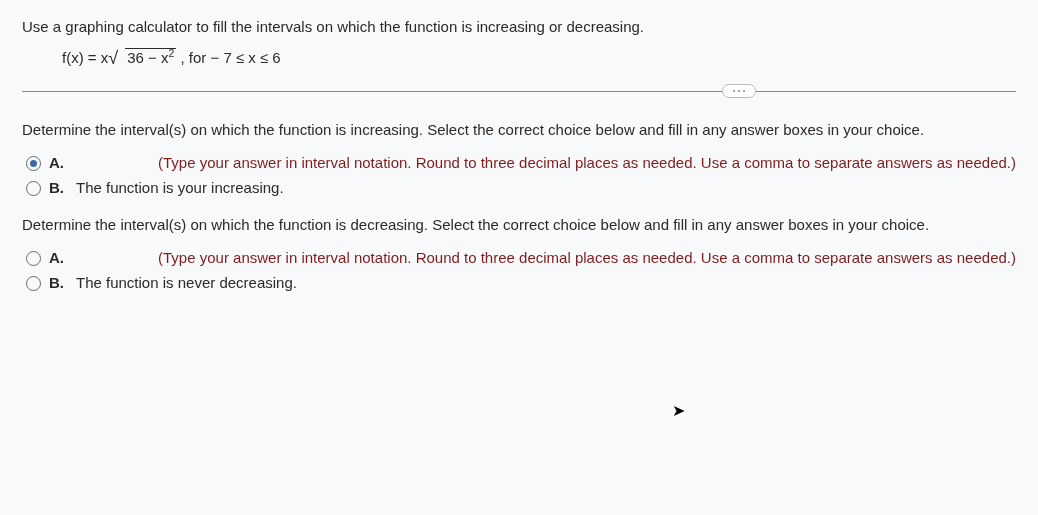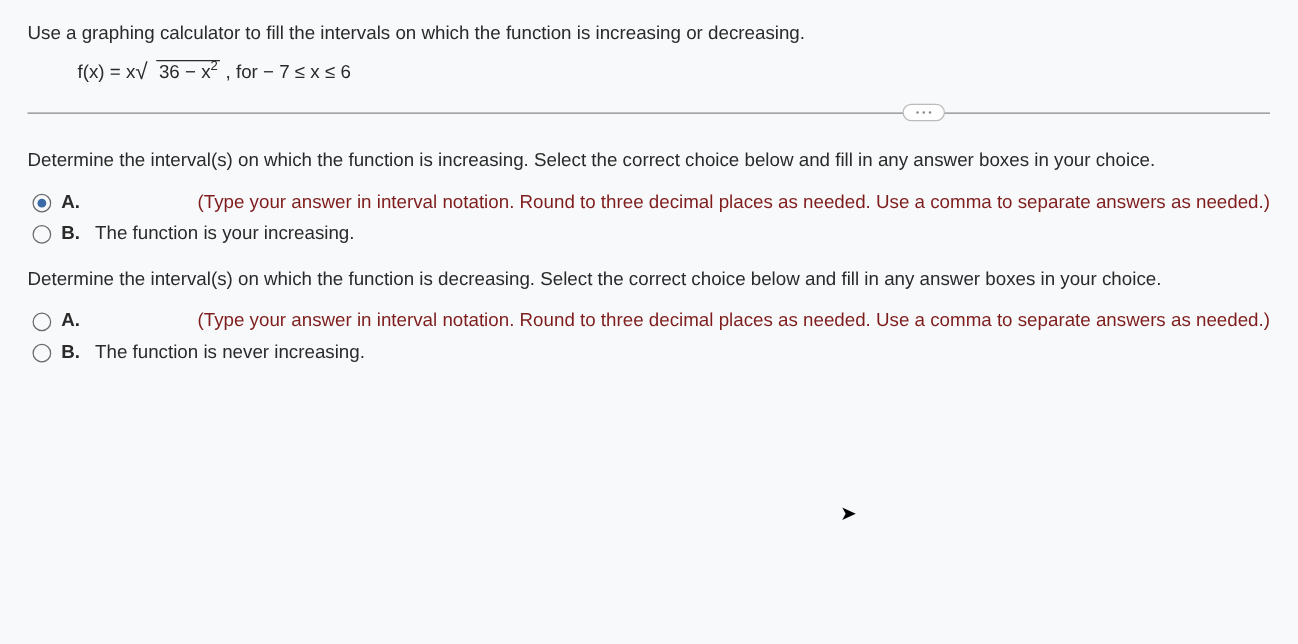--- a/index.html
+++ b/index.html
@@ -168,18 +168,18 @@
       <div class="hint">(Type your answer in interval notation. Round to three decimal places as needed. Use a comma to separate answers as needed.)</div>
     </div>
   </div>
 
   <div class="option-row">
     <span class="radio-outer">
         <span class="radio-inner"></span>
       </span>
     <span class="opt-letter">B.</span>
     <div class="opt-body">
-      <div class="opt-main">The function is never increasing.</div>
+      <div class="opt-main">The function is never decreasing.</div>
     </div>
   </div>
 </div>
 
 <div class="cursor-arrow">➤</div>
 
 </body></html>

